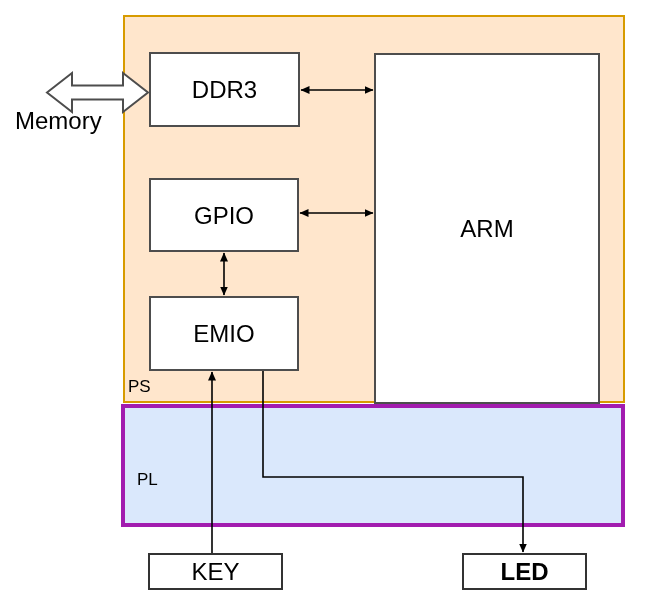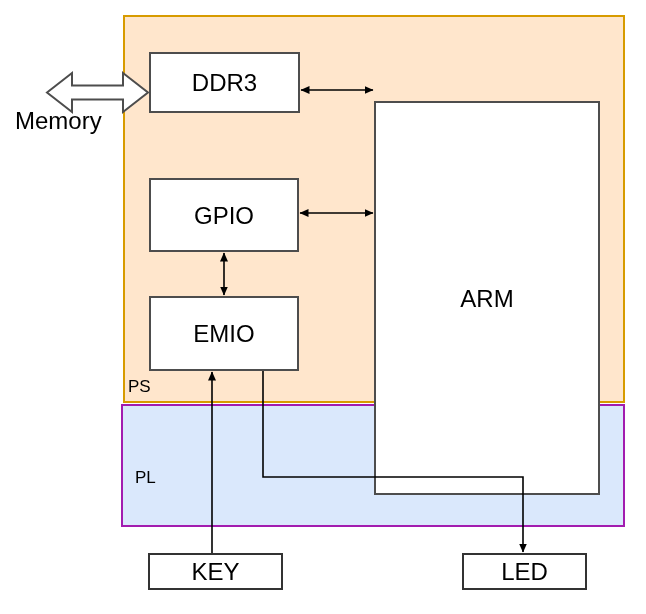--- a/index.html
+++ b/index.html
@@ -23,21 +23,21 @@
   .region.ps {
     left: 123px; top: 15px;
     width: 502px; height: 388px;
     background: #FFE6CC;
     border: 2px solid #D79B00;
   }
   .region.pl {
     left: 121px; top: 404px;
     width: 504px; height: 123px;
     background: #DAE8FC;
-    border: 2px solid #a21caf;
+    border: 4px solid #a21caf;
   }
   .region-label {
     position: absolute;
     font-size: 17px;
     line-height: 29px;
     color: #000000;
     white-space: nowrap;
   }
   .ps .region-label {
     left: 3px;
@@ -53,26 +53,26 @@
     background: #ffffff;
     border: 2px solid #4d4d4d;
     display: flex;
     flex-direction: column;
     align-items: center;
     justify-content: center;
     text-align: center;
     font-size: 24px;
     line-height: 29px;
   }
-  .block.ddr3 { left: 149px; top: 52px;  width: 151px; height: 61px; }
+  .block.ddr3 { left: 149px; top: 52px;  width: 151px; height: 75px; }
   .block.gpio { left: 149px; top: 178px; width: 150px; height: 74px; }
   .block.emio { left: 149px; top: 296px; width: 150px; height: 75px; }
-  .block.arm  { left: 374px; top: 53px;  width: 226px; height: 394px; margin-top: 48px; }
+  .block.arm  { left: 374px; top: 53px;  width: 226px; height: 351px; }
   .block.key  { left: 148px; top: 553px; width: 135px; height: 37px; border-color: #333333; }
-  .block.led  { left: 462px; top: 553px; width: 125px; height: 37px; border-color: #333333; }
+  .block.led  { left: 462px; top: 553px; width: 125px; height: 37px; border-color: #333333; font-weight: bold; }
   .ext-label {
     position: absolute;
     left: 15px;
     top: 106px;
     font-size: 24px;
     line-height: 29px;
     white-space: nowrap;
   }
   svg.overlay {
     position: absolute;

